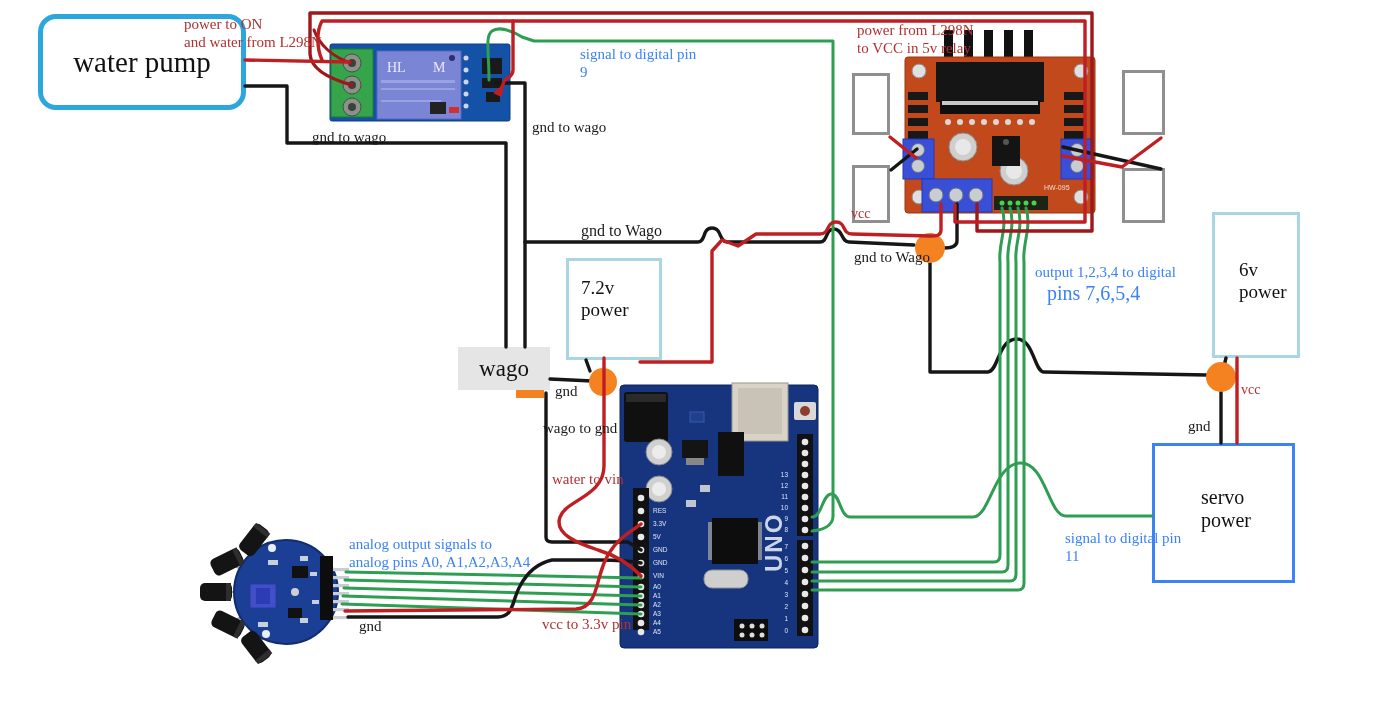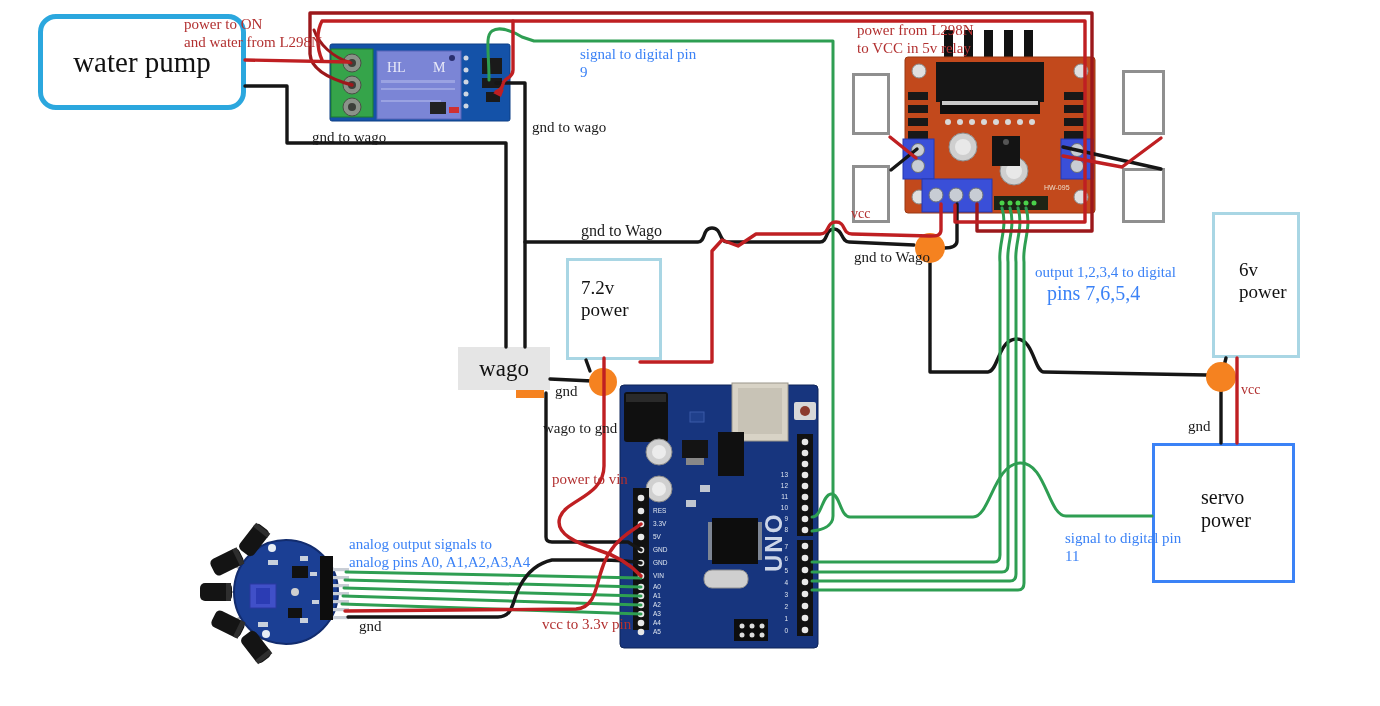--- a/index.html
+++ b/index.html
@@ -366,19 +366,19 @@
   <div class="lbl lblack" style="left:854px;top:249px;font-size:15px;">gnd to Wago</div>
   <div class="lbl lred" style="left:851px;top:206px;font-size:14px;">vcc</div>
   <div class="lbl lgreen" style="left:1035px;top:264px;font-size:15px;">output 1,2,3,4 to digital</div>
   <div class="lbl lgreen" style="left:1035px;top:282px;font-size:20px;margin-left:12px;">pins 7,6,5,4</div>
   <div class="lbl lred" style="left:1241px;top:382px;font-size:14px;">vcc</div>
   <div class="lbl lblack" style="left:1188px;top:418px;font-size:15px;">gnd</div>
   <div class="lbl lgreen" style="left:1065px;top:530px;font-size:15px;">signal to digital pin</div>
   <div class="lbl lgreen" style="left:1065px;top:548px;font-size:15px;">11</div>
   <div class="lbl lblack" style="left:555px;top:383px;font-size:15px;">gnd</div>
   <div class="lbl lblack" style="left:543px;top:420px;font-size:15px;">wago to gnd</div>
-  <div class="lbl lred" style="left:552px;top:471px;font-size:15px;">power to vin</div>
+  <div class="lbl lred" style="left:552px;top:471px;font-size:15px;">water to vin</div>
   <div class="lbl lred" style="left:542px;top:616px;font-size:15px;">vcc to 3.3v pin</div>
   <div class="lbl lgreen" style="left:349px;top:536px;font-size:15px;">analog output signals to</div>
   <div class="lbl lgreen" style="left:349px;top:554px;font-size:15px;">analog pins A0, A1,A2,A3,A4</div>
   <div class="lbl lblack" style="left:359px;top:618px;font-size:15px;">gnd</div>
 
 </div>
 
 </body></html>

